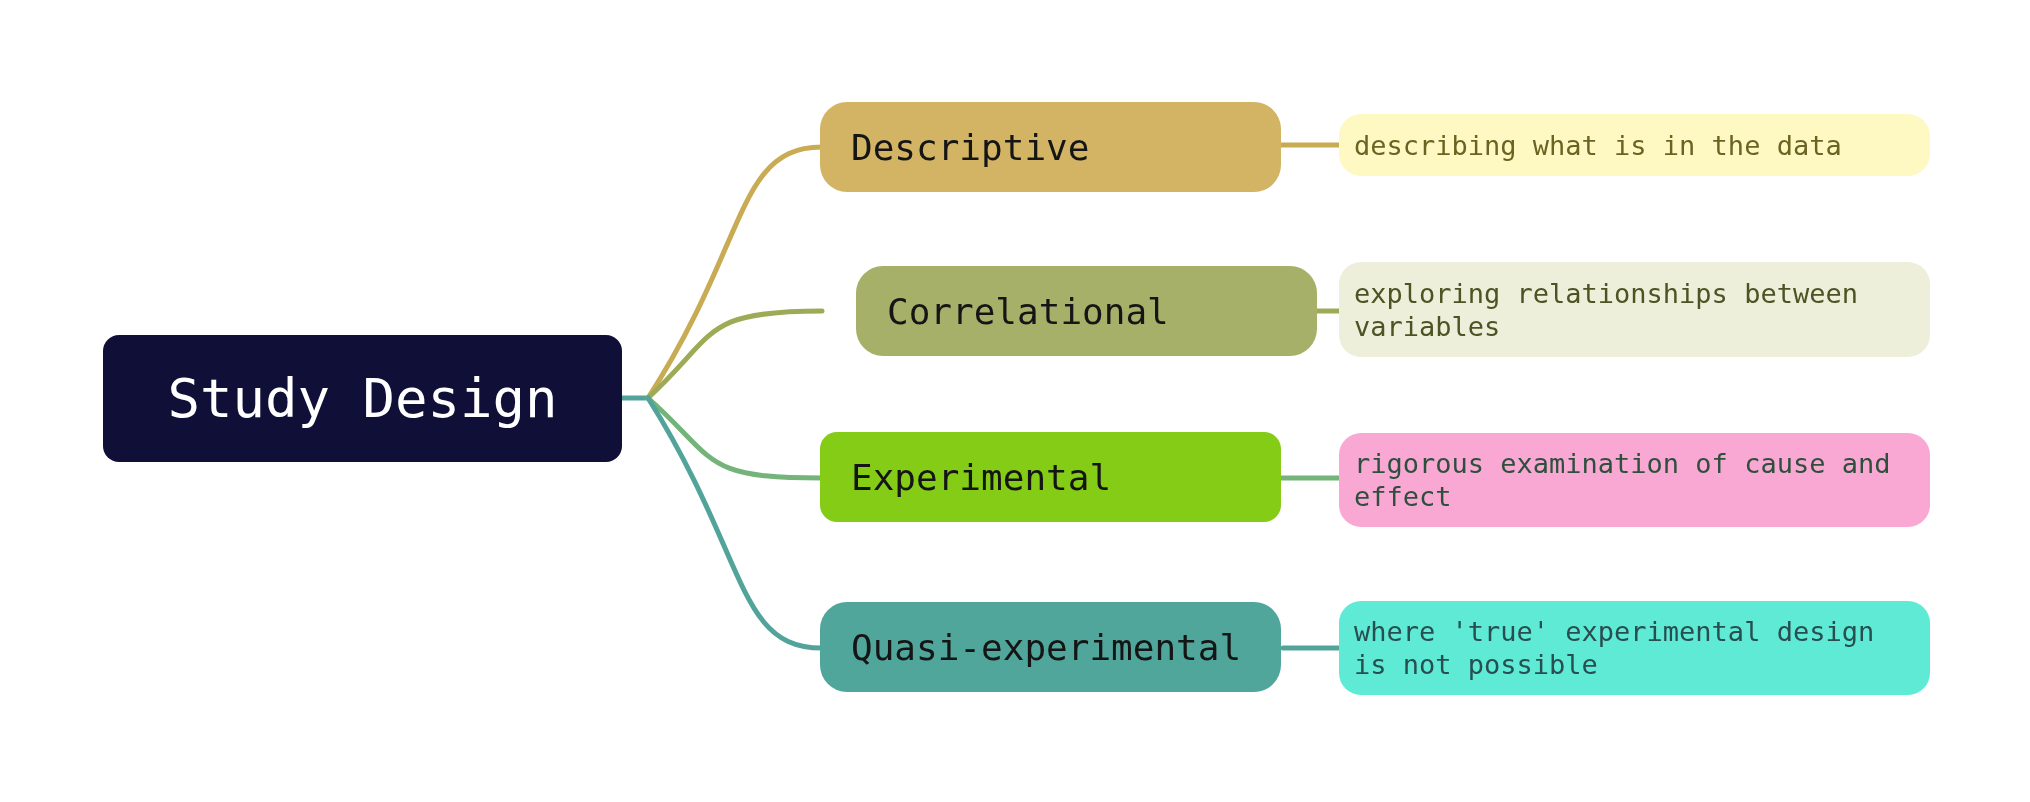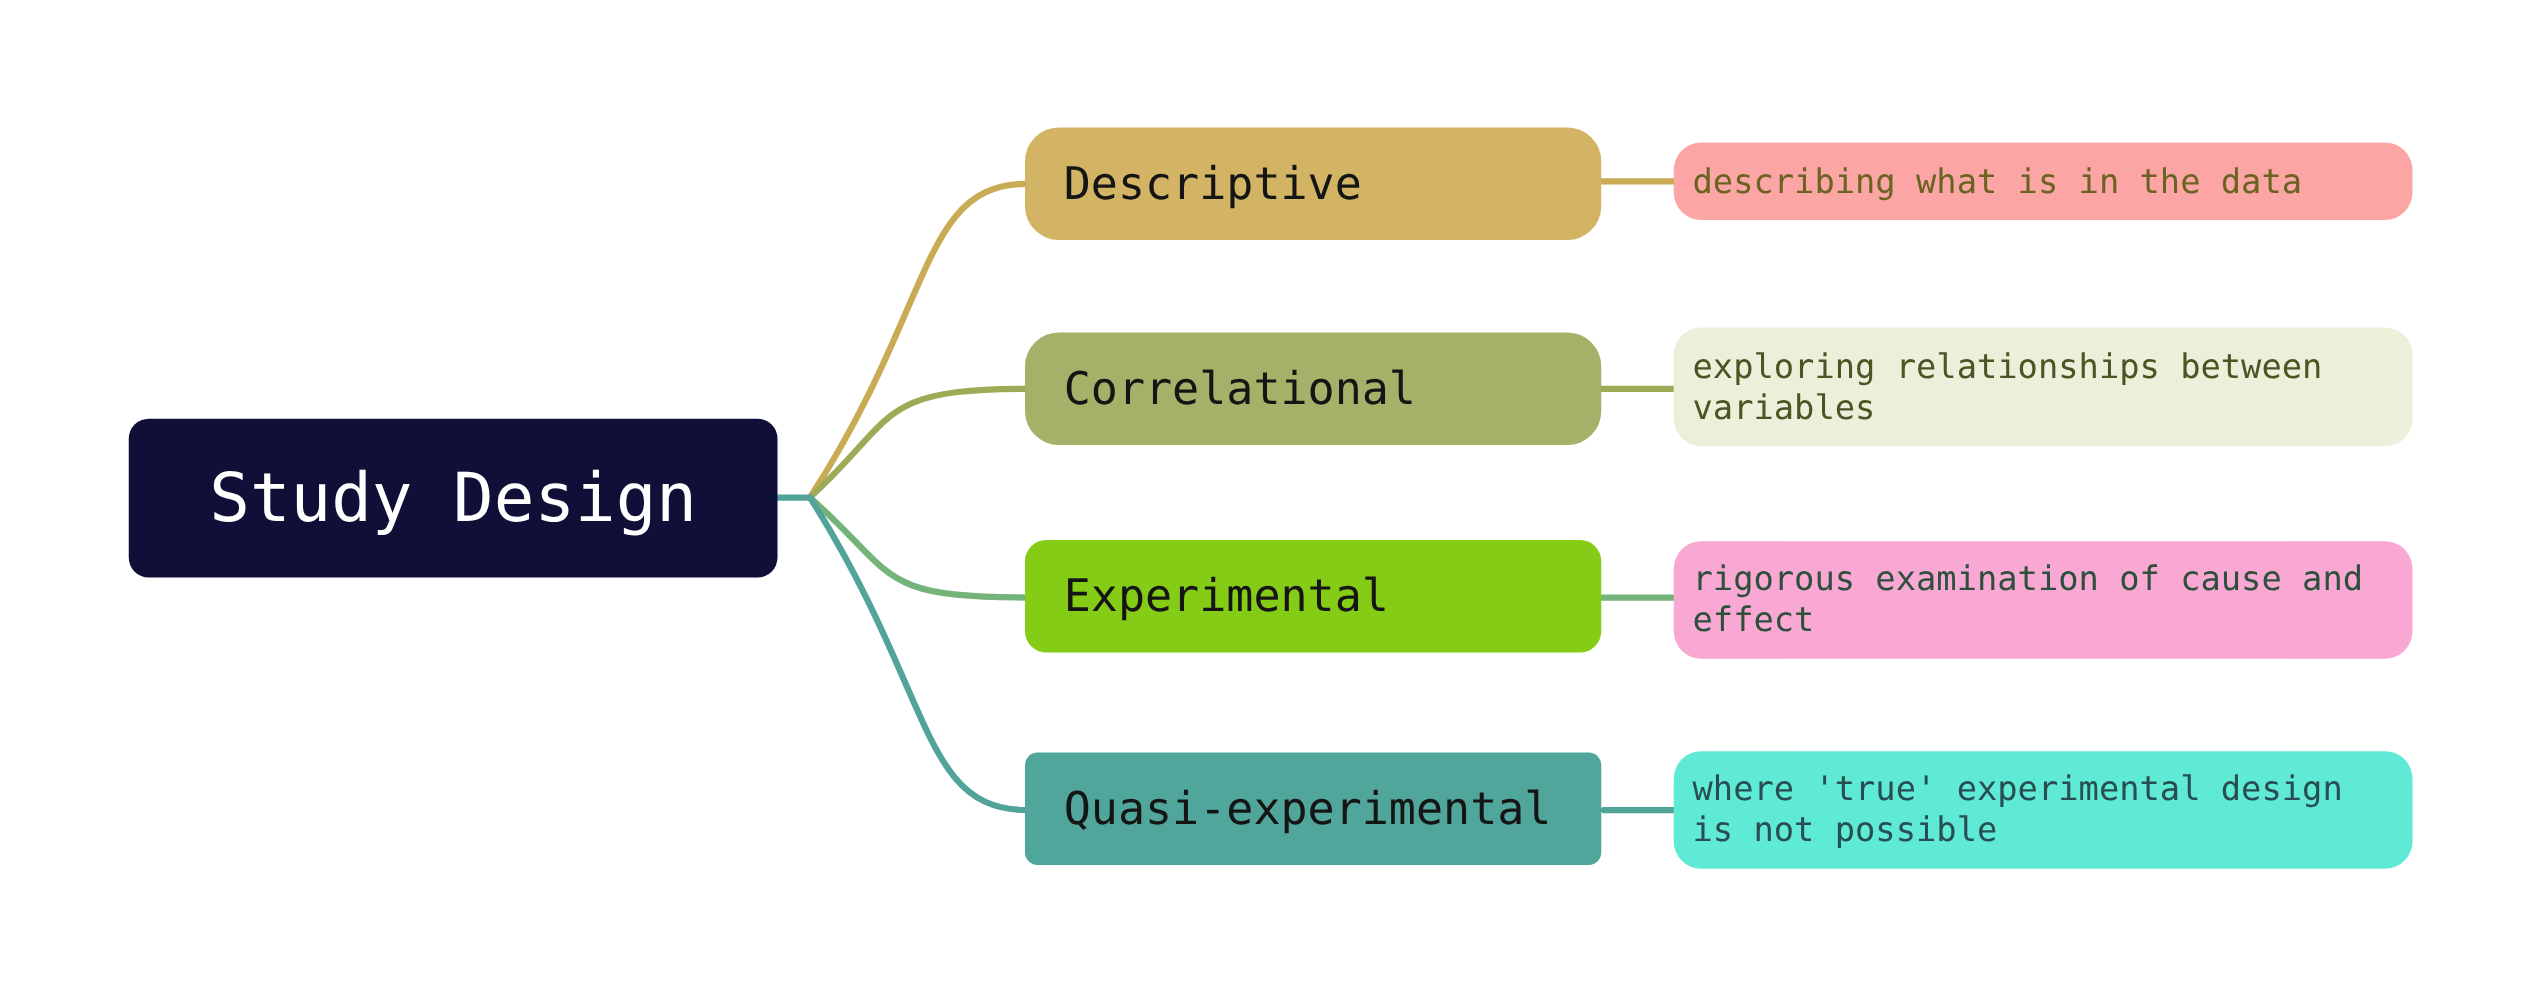--- a/index.html
+++ b/index.html
@@ -60,38 +60,38 @@
     <path d="M1283 648 L1340 648" stroke="#52a49a"></path>
   </svg>
 
   <div class="root" style="background: rgb(16, 15, 56); color: rgb(255, 255, 255);">
     <span>Study Design</span>
   </div>
 
   <div class="node n0" style="background: rgb(210, 180, 100);">
     <span>Descriptive</span>
   </div>
-  <div class="descbox b0" style="background: #fca5a5; color: rgb(107, 99, 34);">
+  <div class="descbox b0" style="background: #fef9c3; color: rgb(107, 99, 34);">
     <span>describing what is in the data</span>
   </div>
 
-  <div class="node n1" style="background: rgb(166, 176, 105);">
+  <div class="node n1" style="background: rgb(166, 176, 105); margin-left: 36px;">
     <span>Correlational</span>
   </div>
   <div class="descbox b1" style="background: rgb(237, 239, 218); color: rgb(76, 84, 35);">
     <span>exploring relationships between variables</span>
   </div>
 
   <div class="node n2" style="background: #84cc16; border-radius: 17px;">
     <span>Experimental</span>
   </div>
   <div class="descbox b2" style="background: #f9a8d4; color: rgb(45, 79, 60);">
     <span>rigorous examination of cause and effect</span>
   </div>
 
-  <div class="node n3" style="background: rgb(80, 166, 155); border-radius: 10px;">
+  <div class="node n3" style="background: rgb(80, 166, 155);">
     <span>Quasi-experimental</span>
   </div>
   <div class="descbox b3" style="background: #5eead4; color: rgb(40, 78, 81);">
     <span>where 'true' experimental design is not possible</span>
   </div>
 
 </div>
 
 </body></html>

